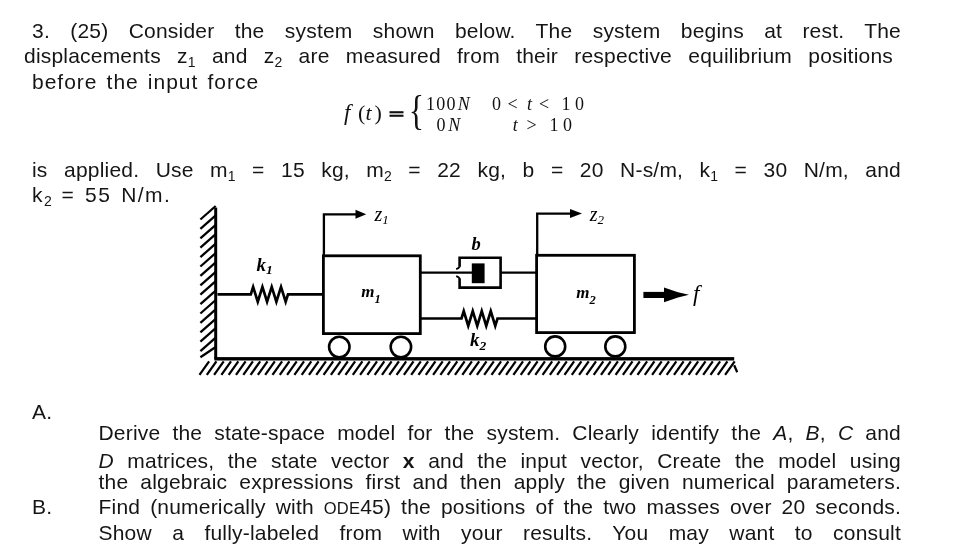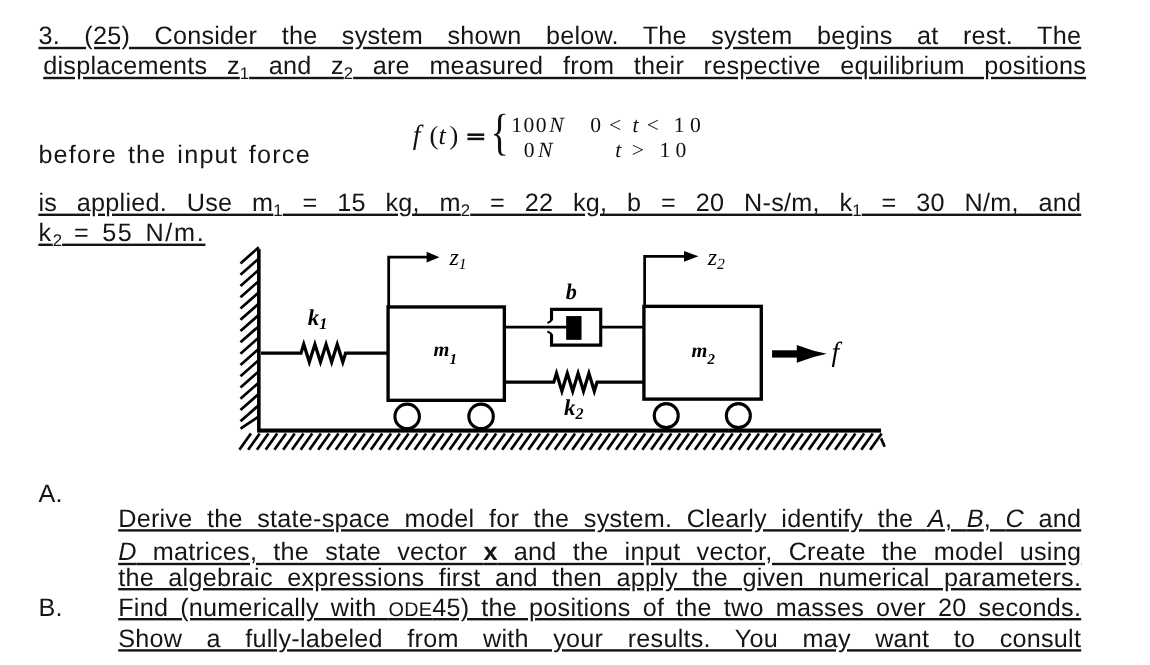--- a/index.html
+++ b/index.html
@@ -1,27 +1,27 @@
 <!DOCTYPE html>
 <html><head><meta charset="utf-8"><style>
 html,body{margin:0;padding:0;background:#fff;}
 body{position:relative;width:958px;height:554px;overflow:hidden;
  font-family:"Liberation Sans",sans-serif;color:#151515;}
 .t{position:absolute;font-size:21px;line-height:26px;letter-spacing:0.2px;white-space:nowrap;}
-.j{text-align:justify;text-align-last:justify;white-space:normal;text-decoration:underline;}
+.j{text-align:justify;text-align-last:justify;white-space:normal;}
 sub{font-size:14px;vertical-align:-4px;line-height:0;letter-spacing:0;}
-.w1{letter-spacing:1.0px;word-spacing:2.2px;margin-top:48px;}
+.w1{letter-spacing:1.0px;word-spacing:2.2px;}
 .w2{letter-spacing:1.42px;word-spacing:2.6px;}
 .sc{font-size:16.5px;}
 </style></head><body>
 <div class="t j" style="left:32px;top:17.7px;width:869px">3. (25) Consider the system shown below. The system begins at rest. The</div>
-<div class="t j" style="left:36px;top:43.2px;width:869px">displacements z<sub>1</sub> and z<sub>2</sub> are measured from their respective equilibrium positions</div>
+<div class="t j" style="left:24px;top:43.2px;width:869px">displacements z<sub>1</sub> and z<sub>2</sub> are measured from their respective equilibrium positions</div>
 <div class="t w1" style="left:32px;top:68.7px;">before the input force</div>
 <div class="t j" style="left:32px;top:157.2px;width:869px">is applied. Use m<sub>1</sub> = 15 kg, m<sub>2</sub> = 22 kg, b = 20 N-s/m, k<sub>1</sub> = 30 N/m, and</div>
-<div class="t w2" style="left:32px;top:182.2px;text-decoration:underline;">k<sub>2</sub> = 55 N/m.</div>
+<div class="t w2" style="left:32px;top:182.2px;">k<sub>2</sub> = 55 N/m.</div>
 <div class="t" style="left:32px;top:399.3px;">A.</div>
 <div class="t j" style="left:98.5px;top:420px;width:802.5px">Derive the state-space model for the system. Clearly identify the <i>A</i>, <i>B</i>, <i>C</i> and</div>
 <div class="t j" style="left:98.5px;top:448px;width:802.5px"><i>D</i> matrices, the state vector <b>x</b> and the input vector, Create the model using</div>
 <div class="t j" style="left:98.5px;top:469px;width:802.5px">the algebraic expressions first and then apply the given numerical parameters.</div>
 <div class="t" style="left:32px;top:494.3px;">B.</div>
 <div class="t j" style="left:98.5px;top:494.3px;width:802.5px">Find (numerically with <span class="sc">ODE</span>45) the positions of the two masses over 20 seconds.</div>
 <div class="t j" style="left:98.5px;top:519.8px;width:802.5px">Show a fully-labeled from with your results. You may want to consult</div>
 <svg style="position:absolute;left:0;top:0" width="958" height="554" viewBox="0 0 958 554">
 <g stroke="#000" stroke-width="2.25" fill="none">
 <line x1="200.4" y1="219.5" x2="215.7" y2="206.0"></line>

